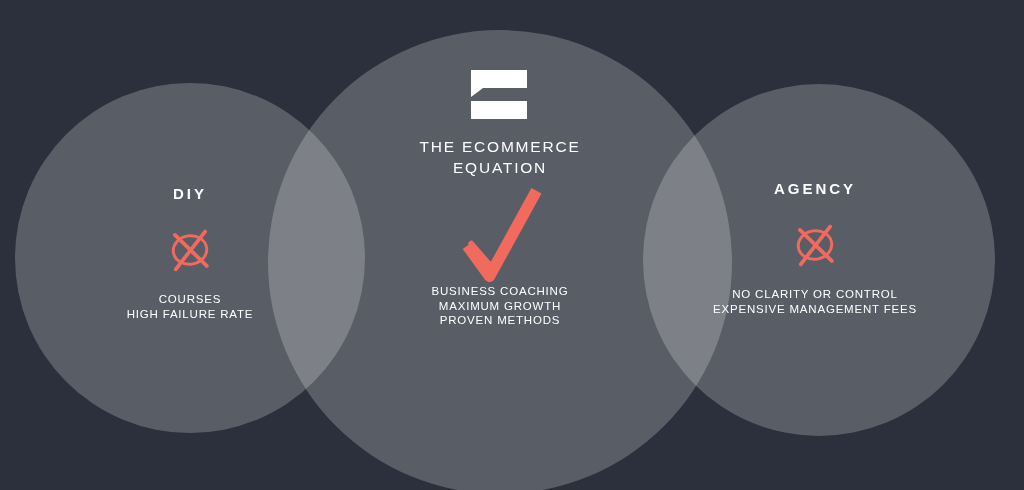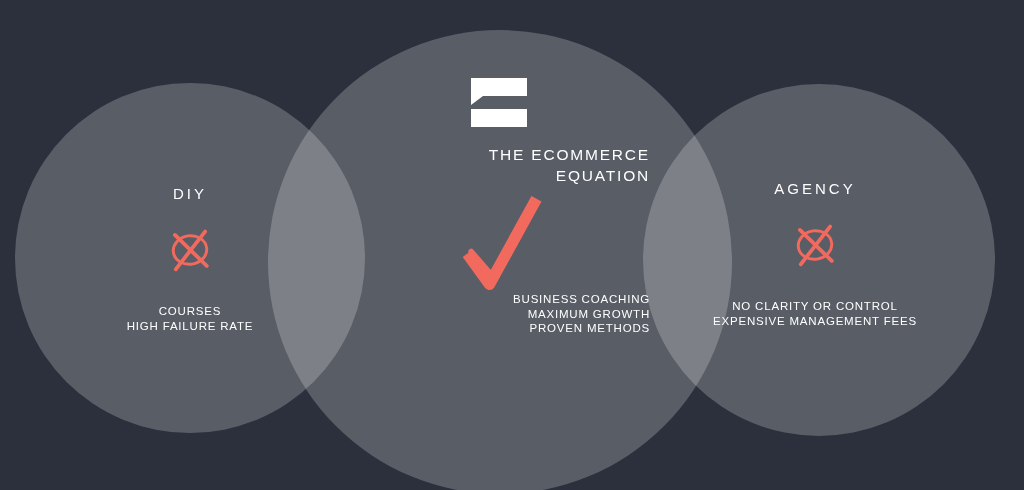--- a/index.html
+++ b/index.html
@@ -22,35 +22,35 @@
     background: rgba(255, 255, 255, 0.22);
   }
   .circle-left   { left: 15px;  top: 83px; width: 350px; height: 350px; }
   .circle-center { left: 268px; top: 30px; width: 464px; height: 464px; }
   .circle-right  { left: 643px; top: 84px; width: 352px; height: 352px; }
 
   .content { position: absolute; text-align: center; }
 
   .content-left  { left: 40px;  top: 185px; width: 300px; }
   .content-right { left: 655px; top: 180px; width: 320px; }
-  .content-center{ left: 350px; top: 78px;  width: 300px; text-align: right; }
+  .content-center{ left: 350px; top: 70px;  width: 300px; }
 
   .heading {
     font-size: 15px;
     letter-spacing: 3px;
-    font-weight: 400;
+    font-weight: 700;
     color: #ffffff;
   }
   .x-badge {
     margin: 22px auto 0 auto;
     width: 52px;
     height: 52px;
   }
   .small-lines {
-    margin-top: 28px;
+    margin-top: 16px;
     font-size: 11.5px;
     letter-spacing: 0.8px;
     line-height: 14.5px;
     color: #ffffff;
   }
 
   .logo-wrap {
     width: 58px;
     height: 52px;
     margin: 0 auto;

